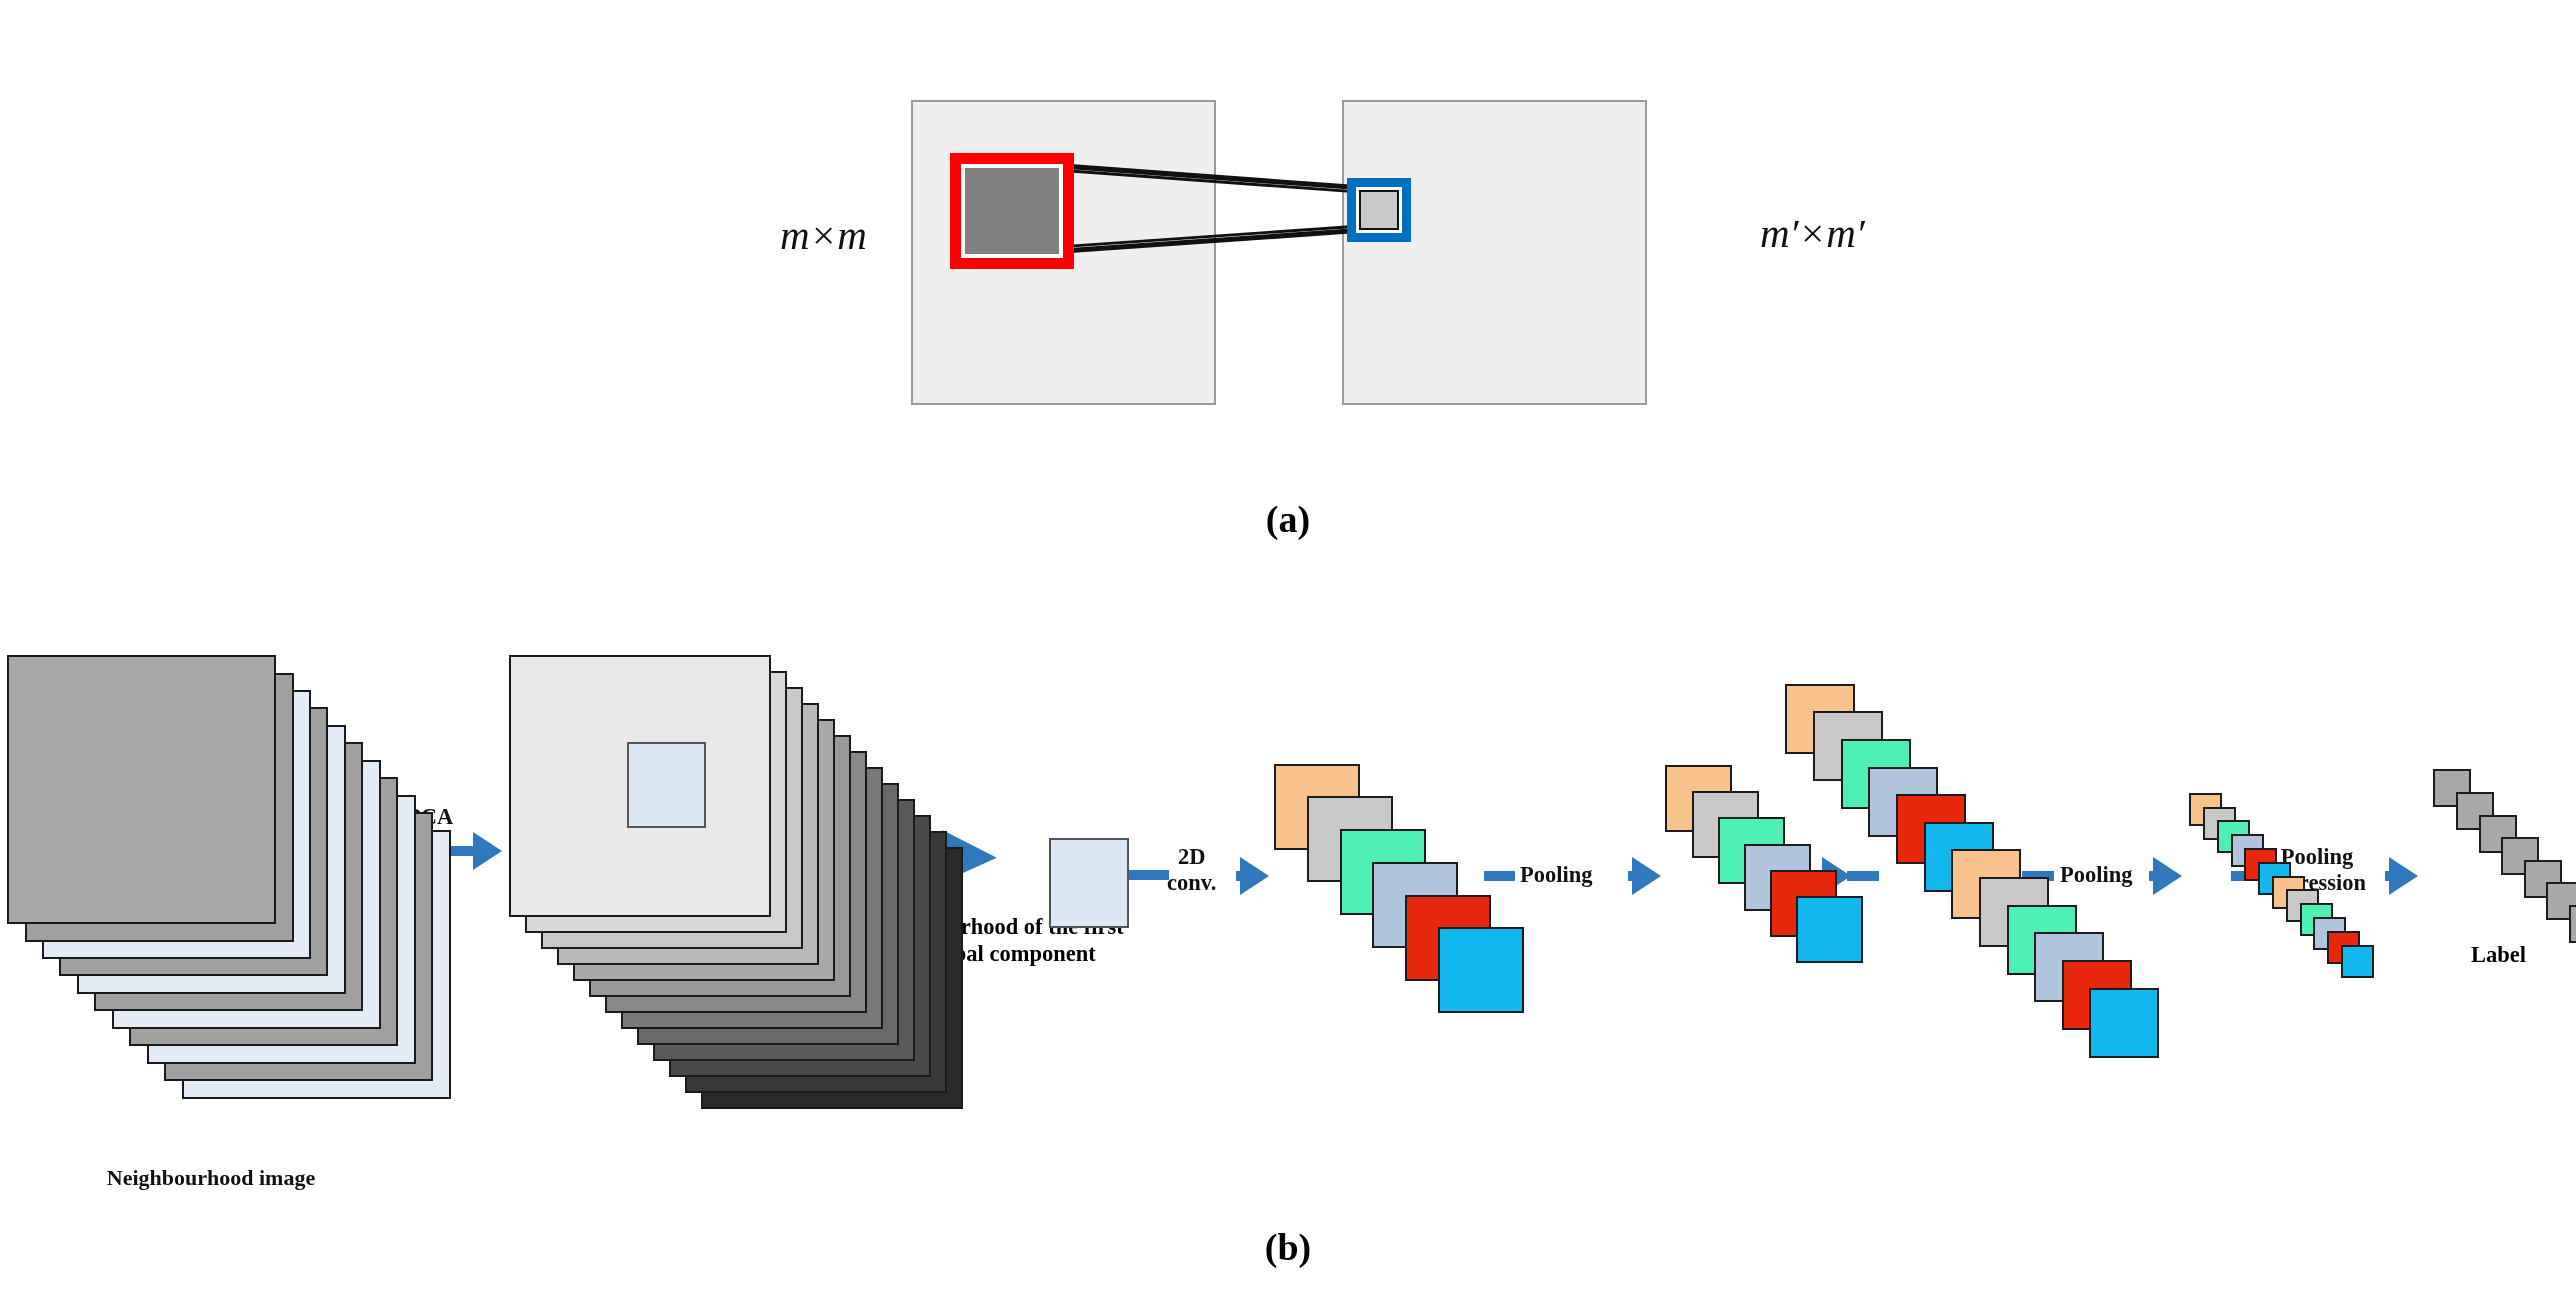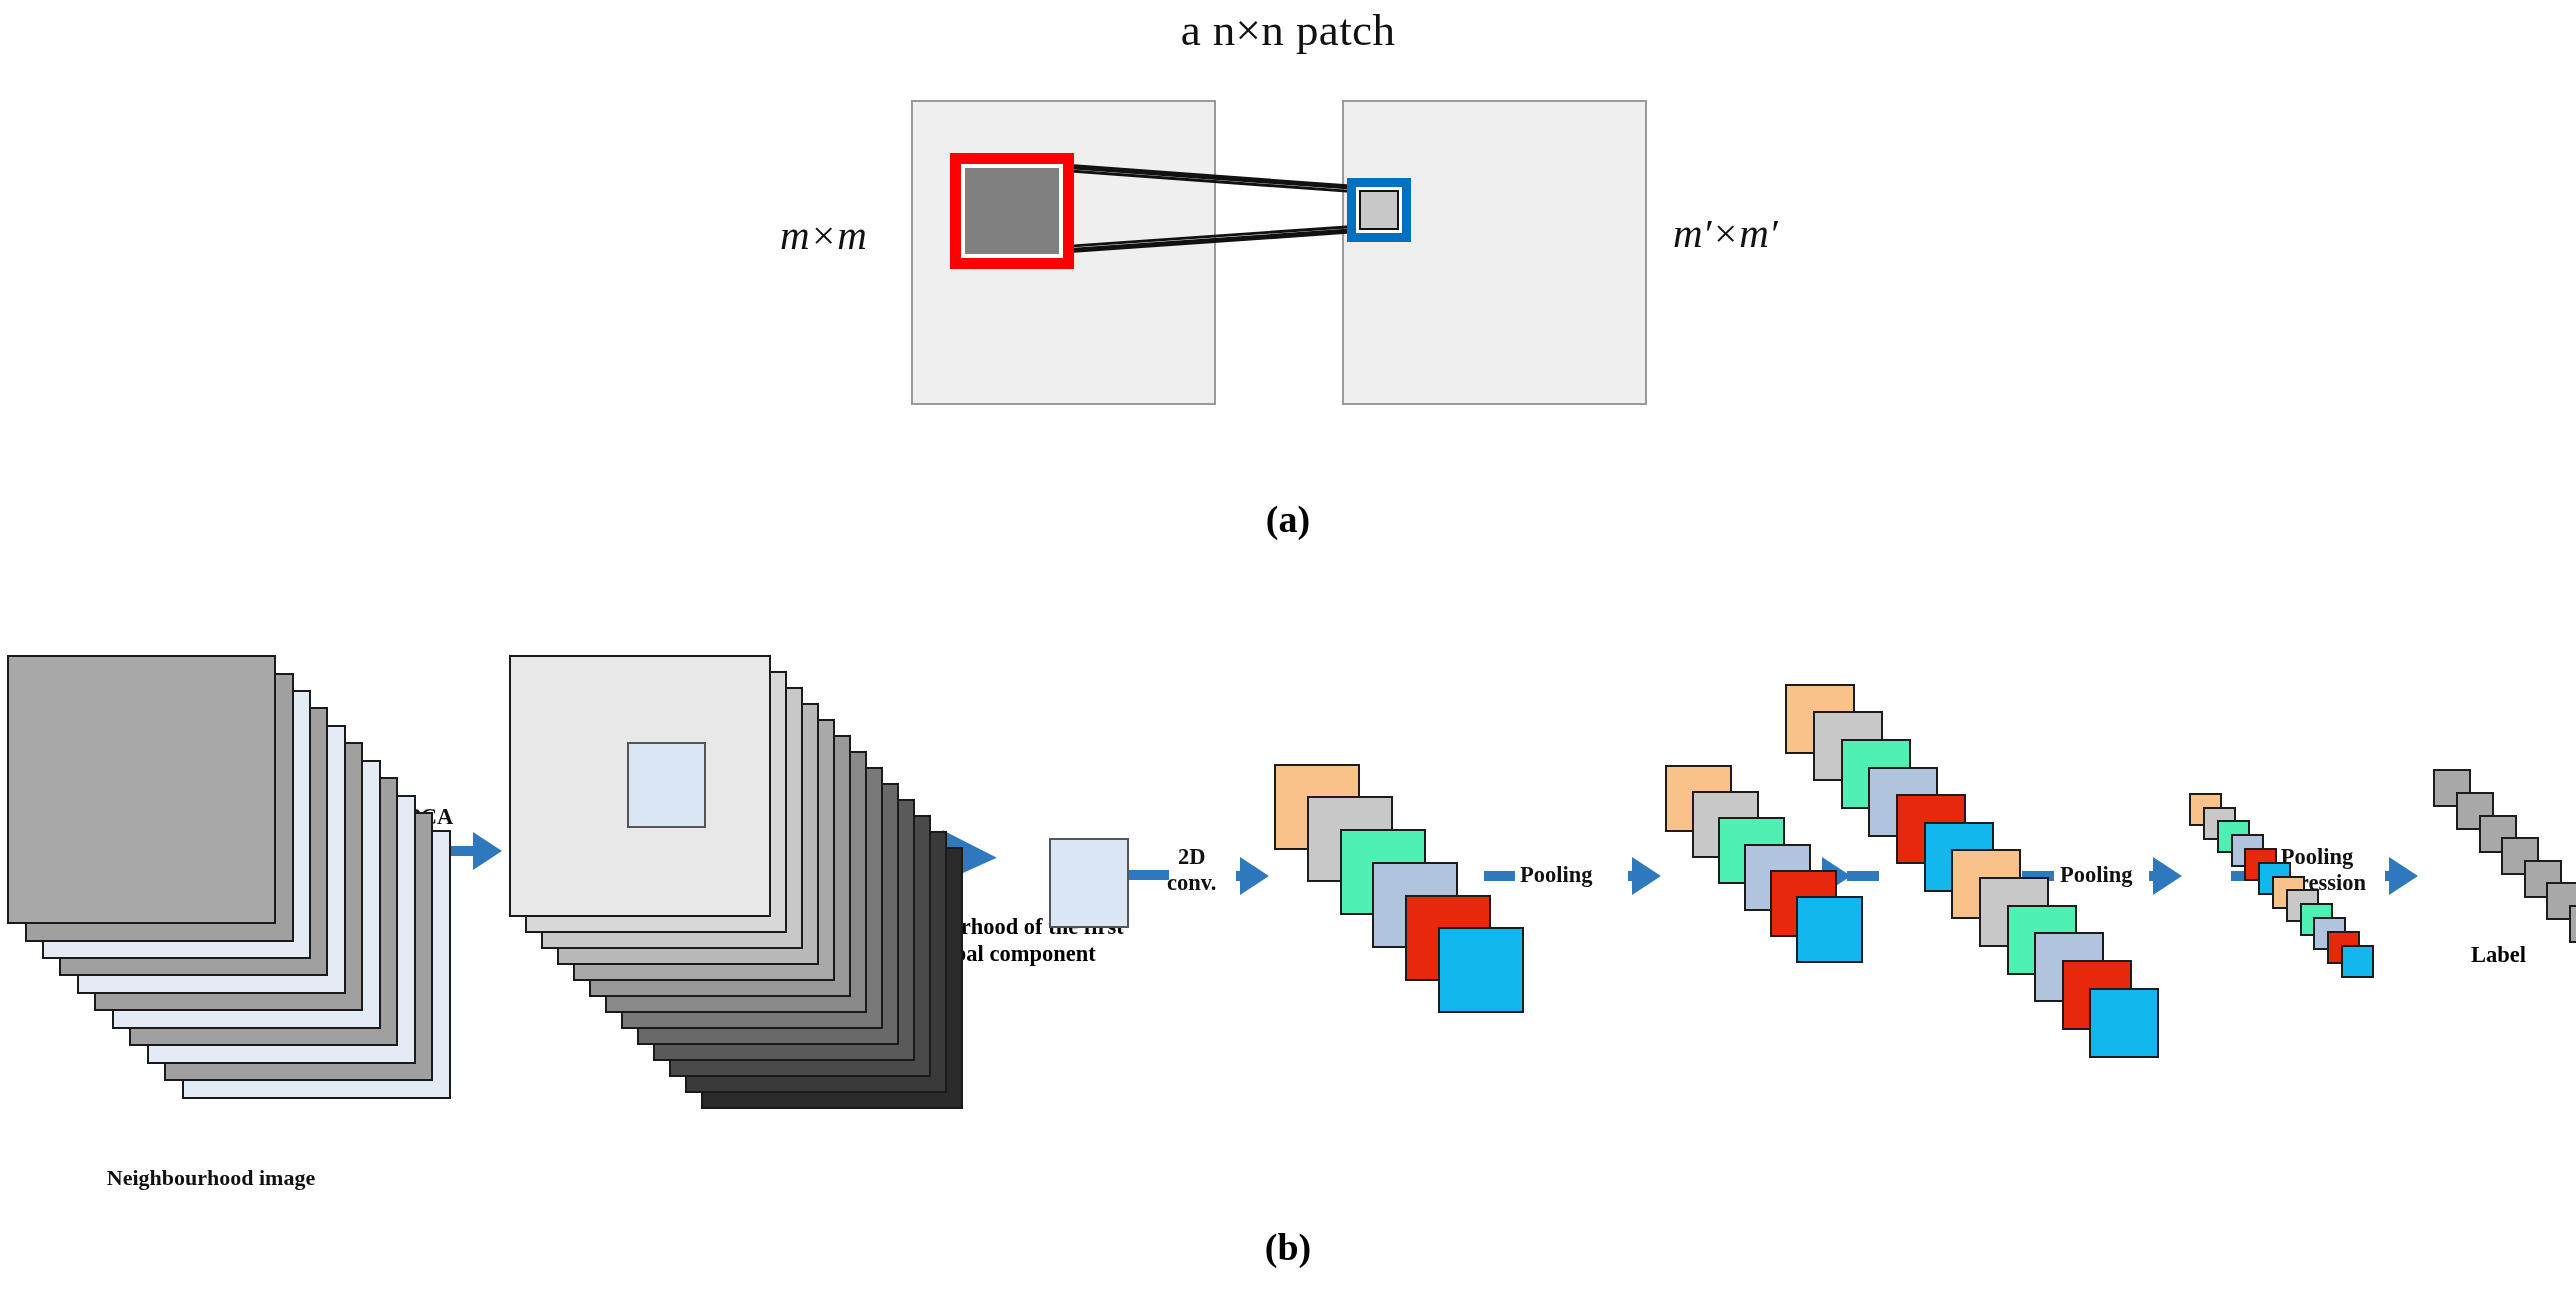--- a/index.html
+++ b/index.html
@@ -71,21 +71,21 @@
     overflow: visible;
   }
 
   .mlabel {
     font-style: italic;
     font-size: 41px;
     color: #111;
     white-space: nowrap;
   }
   #label-mxm  { left: 780px; top: 211px; }
-  #label-mpxmp{ left: 1673px; top: 209px; }
+  #label-mpxmp{ left: 1760px; top: 209px; }
 
   #fig-label-a {
     left: 0; top: 497px; width: 2576px;
     text-align: center;
     font-size: 38px;
     font-weight: bold;
     color: #000;
   }
   #fig-label-b {
     left: 0; top: 1225px; width: 2576px;
@@ -175,21 +175,20 @@
   #label-caption {
     left: 2422px; top: 942px; width: 153px;
     font-size: 22.5px; font-weight: bold; text-align: center;
   }
 </style>
 </head>
 <body>
 
 <div class="stage">
 
-  <div class="abs" id="panel-a-title">a n×n patch</div>
 
   <div class="abs big-square" id="square-left"></div>
   <div class="abs big-square" id="square-right"></div>
 
   <svg class="abs" id="connector-svg" viewBox="0 0 680 200">
     <path d="M 24,28 L 572,68" stroke="#111" stroke-width="7" fill="none"></path>
     <path d="M 24,166 L 572,128" stroke="#111" stroke-width="7" fill="none"></path>
     <path d="M 24,34 L 572,74" stroke="#111" stroke-width="4" fill="none"></path>
     <path d="M 24,160 L 572,122" stroke="#111" stroke-width="4" fill="none"></path>
   </svg>

